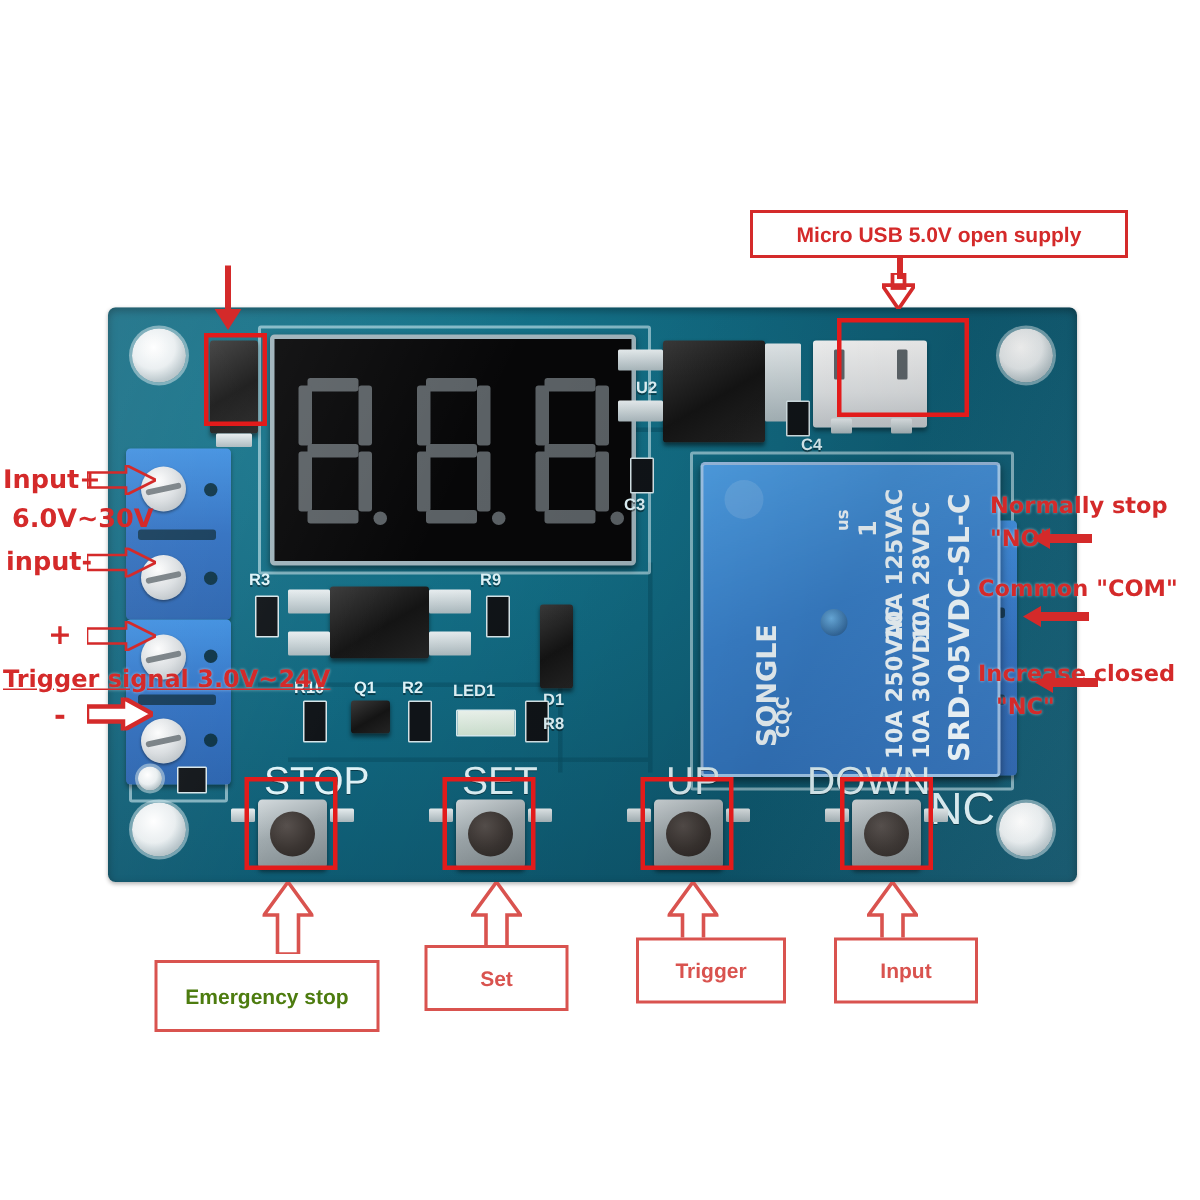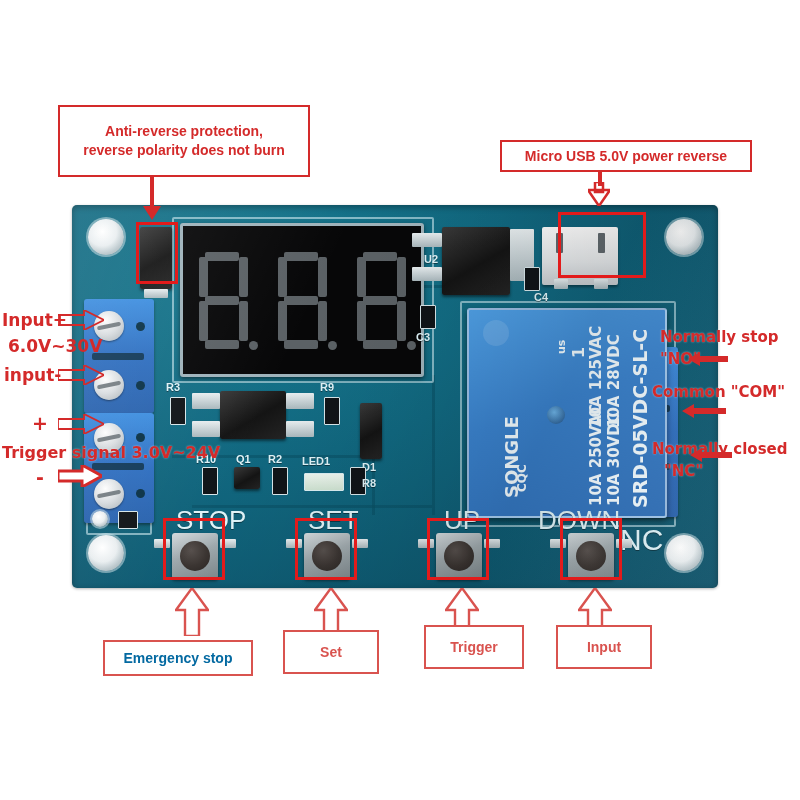--- a/index.html
+++ b/index.html
@@ -281,32 +281,28 @@
     <div class="pad" style="left:280px;top:334px;width:16px;height:9px;"></div>
     <div class="pad" style="left:346px;top:334px;width:16px;height:9px;"></div>
     <div class="pad" style="left:412px;top:334px;width:16px;height:9px;"></div>
     <div class="pad" style="left:478px;top:334px;width:16px;height:9px;"></div>
     <div class="pad" style="left:544px;top:334px;width:16px;height:9px;"></div>
 
     <div class="hole" style="left:20px;top:306px;width:16px;height:16px;"></div>
     <div class="smd" style="left:46px;top:306px;width:18px;height:16px;"></div>
   </div>
 
-  <div class="box" style="left:58px;top:105px;width:252px;height:72px;font-size:14px;flex-direction:column;">
-    <span>Anti-reverse protection,</span>
-    <span>reverse polarity does not burn</span>
-  </div>
   <div class="vline" style="left:150px;top:177px;height:32px;"></div>
   <svg class="arrowR" style="left:143px;top:200px;" width="18" height="20">
     <polygon points="9,20 0,6 18,6" fill="#d42a2a"></polygon>
   </svg>
   <div class="hl" style="left:136px;top:222px;width:42px;height:62px;"></div>
 
   <div class="box" style="left:500px;top:140px;width:252px;height:32px;font-size:14px;">
-    <span>Micro USB 5.0V power reverse</span>
+    <span>Micro USB 5.0V open supply</span>
   </div>
   <div class="vline" style="left:598px;top:172px;height:14px;"></div>
   <svg class="arrowR" style="left:588px;top:182px;" width="22" height="24">
     <polygon points="11,24 0,8 22,8" fill="none" stroke="#d42a2a" stroke-width="2.5"></polygon>
     <rect x="7" y="0" width="8" height="10" fill="none" stroke="#d42a2a" stroke-width="2.5"></rect>
   </svg>
   <div class="hl" style="left:558px;top:212px;width:88px;height:66px;"></div>
 
   <div class="redtxt" style="left:2px;top:310px;font-size:17px;">Input+</div>
   <svg class="arrowR" style="left:58px;top:310px;" width="46" height="20">
@@ -317,38 +313,38 @@
   <div class="redtxt" style="left:4px;top:365px;font-size:17px;">input-</div>
   <svg class="arrowR" style="left:58px;top:365px;" width="46" height="20">
     <polygon points="0,5 26,5 26,0 46,10 26,20 26,15 0,15" fill="none" stroke="#d42a2a" stroke-width="1.8"></polygon>
   </svg>
 
   <div class="redtxt" style="left:32px;top:412px;font-size:19px;">+</div>
   <svg class="arrowR" style="left:58px;top:414px;" width="46" height="20">
     <polygon points="0,5 26,5 26,0 46,10 26,20 26,15 0,15" fill="none" stroke="#d42a2a" stroke-width="1.8"></polygon>
   </svg>
 
-  <div class="redtxt shadow" style="left:2px;top:443px;font-size:16px;">Trigger signal 3.0V~24V</div>
+  <div class="redtxt shadow" style="left:2px;top:443px;font-size:16px;text-decoration:underline;">Trigger signal 3.0V~24V</div>
   <div class="redtxt" style="left:36px;top:466px;font-size:19px;">-</div>
   <svg class="arrowR" style="left:58px;top:465px;" width="44" height="22">
     <polygon points="0,6 24,6 24,0 44,11 24,22 24,16 0,16" fill="#ffffff" stroke="#d42a2a" stroke-width="3"></polygon>
   </svg>
 
   <div class="redtxt shadow" style="left:660px;top:328px;font-size:15px;">Normally stop</div>
   <div class="redtxt shadow" style="left:660px;top:350px;font-size:15px;">"NO"</div>
   <svg class="arrowR" style="left:688px;top:352px;" width="40" height="14">
     <polygon points="40,4 12,4 12,0 0,7 12,14 12,10 40,10" fill="#d42a2a"></polygon>
   </svg>
 
   <div class="redtxt shadow" style="left:652px;top:383px;font-size:15px;">Common "COM"</div>
   <svg class="arrowR" style="left:682px;top:404px;" width="44" height="14">
     <polygon points="44,4 12,4 12,0 0,7 12,14 12,10 44,10" fill="#d42a2a"></polygon>
   </svg>
 
-  <div class="redtxt shadow" style="left:652px;top:440px;font-size:15px;">Normally closed</div>
+  <div class="redtxt shadow" style="left:652px;top:440px;font-size:15px;">Increase closed</div>
   <div class="redtxt shadow" style="left:664px;top:462px;font-size:15px;">"NC"</div>
   <svg class="arrowR" style="left:690px;top:448px;" width="42" height="14">
     <polygon points="42,4 12,4 12,0 0,7 12,14 12,10 42,10" fill="#d42a2a"></polygon>
   </svg>
 
   <div class="hl" style="left:163px;top:518px;width:62px;height:62px;"></div>
   <div class="hl" style="left:295px;top:518px;width:62px;height:62px;"></div>
   <div class="hl" style="left:427px;top:518px;width:62px;height:62px;"></div>
   <div class="hl" style="left:560px;top:518px;width:62px;height:62px;"></div>
 
@@ -358,21 +354,21 @@
   <svg class="uparrow" style="left:314px;top:588px;" width="34" height="46">
     <polygon points="17,0 33,22 24,22 24,46 10,46 10,22 1,22" fill="#ffffff" stroke="#d9534f" stroke-width="2.4"></polygon>
   </svg>
   <svg class="uparrow" style="left:445px;top:588px;" width="34" height="42">
     <polygon points="17,0 33,22 24,22 24,42 10,42 10,22 1,22" fill="#ffffff" stroke="#d9534f" stroke-width="2.4"></polygon>
   </svg>
   <svg class="uparrow" style="left:578px;top:588px;" width="34" height="42">
     <polygon points="17,0 33,22 24,22 24,42 10,42 10,22 1,22" fill="#ffffff" stroke="#d9534f" stroke-width="2.4"></polygon>
   </svg>
 
-  <div class="box" style="left:103px;top:640px;width:150px;height:36px;font-size:14px;border-color:#d9534f;color:#0369a1;">
+  <div class="box" style="left:103px;top:640px;width:150px;height:48px;font-size:14px;border-color:#d9534f;color:#4d7c0f;">
     <span>Emergency stop</span>
   </div>
   <div class="box" style="left:283px;top:630px;width:96px;height:44px;font-size:14px;border-color:#d9534f;color:#d9534f;">
     <span>Set</span>
   </div>
   <div class="box" style="left:424px;top:625px;width:100px;height:44px;font-size:14px;border-color:#d9534f;color:#d9534f;">
     <span>Trigger</span>
   </div>
   <div class="box" style="left:556px;top:625px;width:96px;height:44px;font-size:14px;border-color:#d9534f;color:#d9534f;">
     <span>Input</span>

